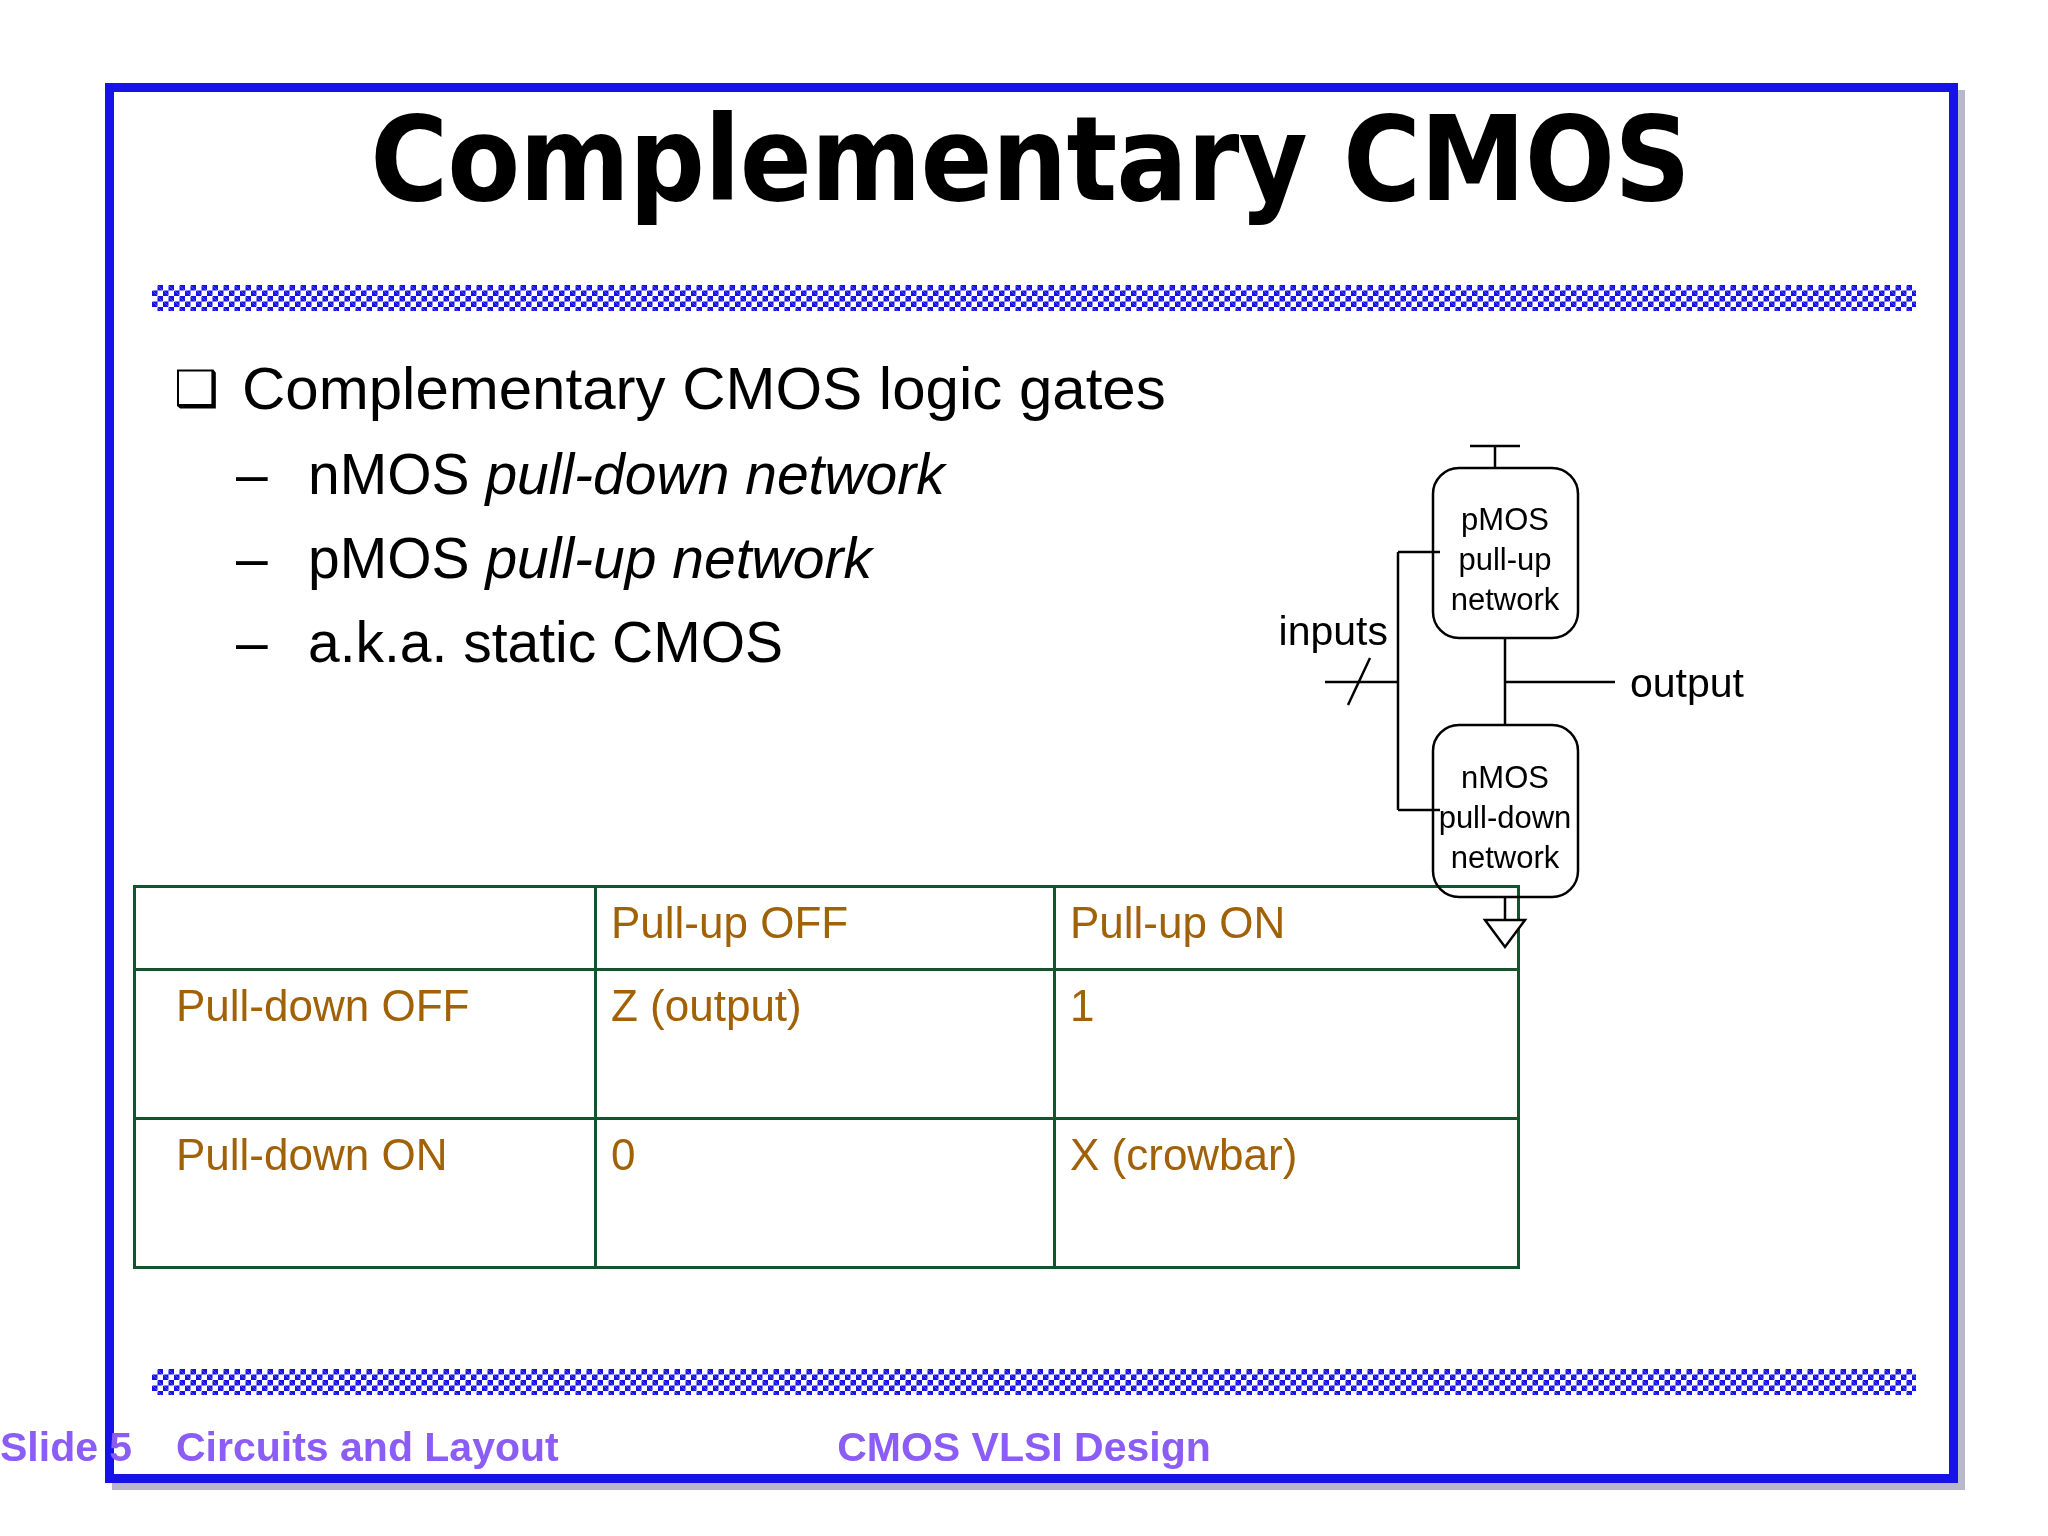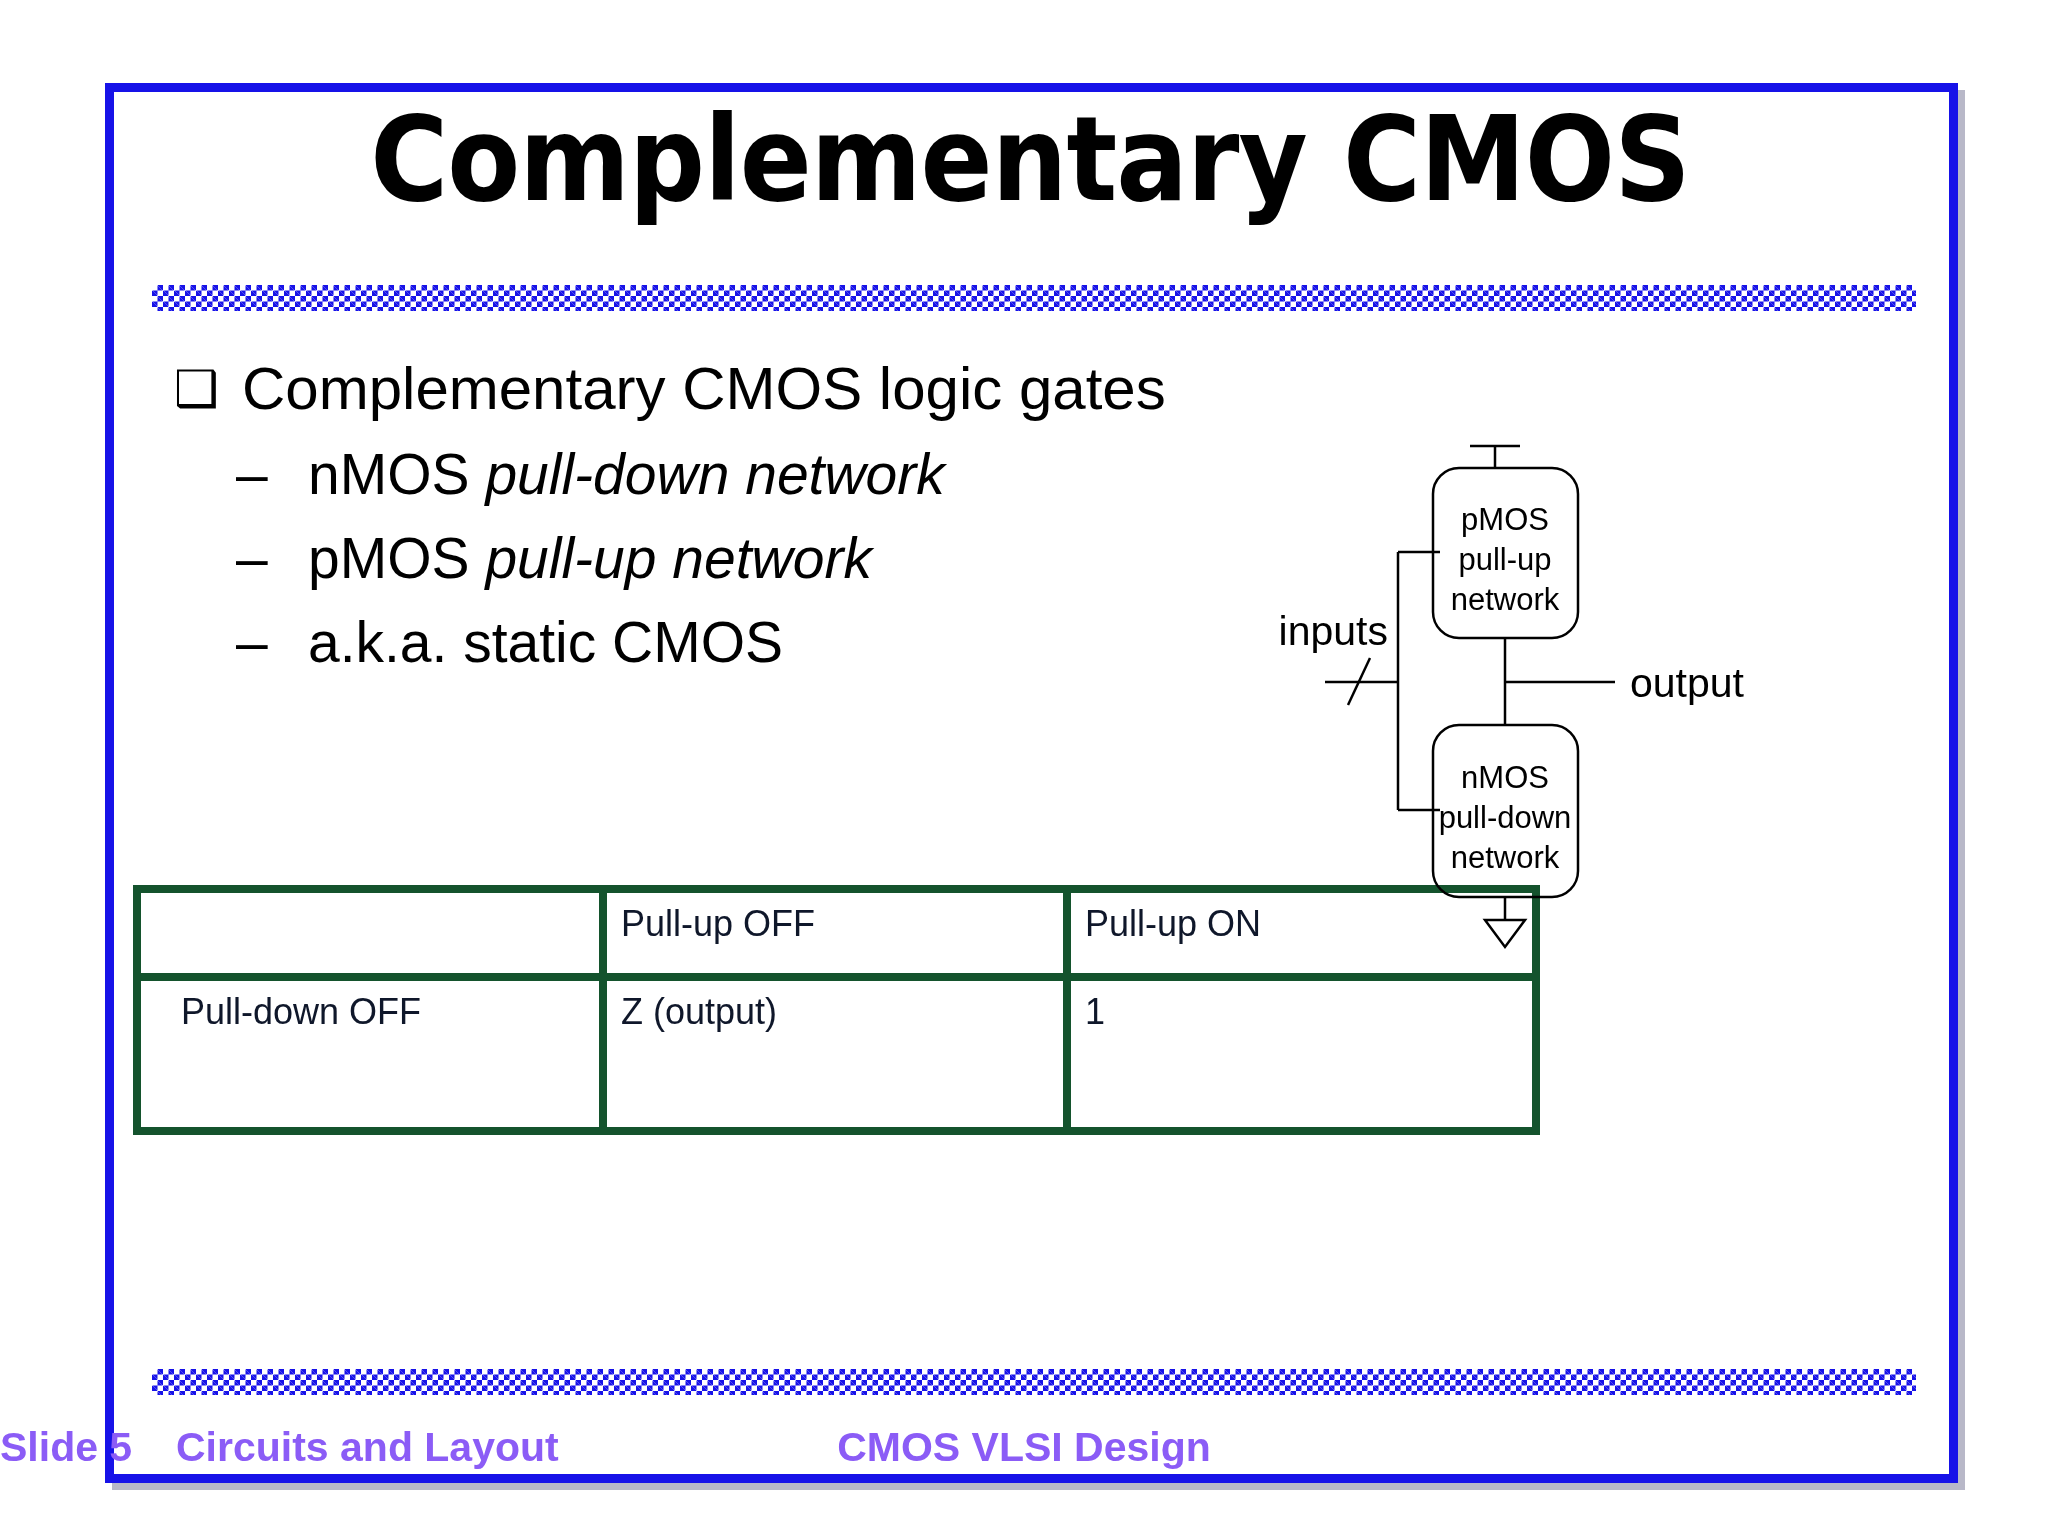--- a/index.html
+++ b/index.html
@@ -133,23 +133,23 @@
   
   #truth-table {
     position: absolute;
     left: 133px;
     top: 885px;
     width: 1265px;
     border-collapse: collapse;
     table-layout: fixed;
   }
   #truth-table td {
-    border: 8px solid #14532d;
-    font-size: 36px;
-    color: #0f172a;
+    border: 3px solid #14532d;
+    font-size: 44px;
+    color: #a16207;
     padding: 10px 14px 18px 14px;
     vertical-align: top;
     height: 60px;
   }
   #truth-table tr:first-child td { height: 52px; }
   #truth-table tr:nth-child(2) td,
   #truth-table tr:nth-child(3) td { height: 118px; }
   #truth-table .c0 { width: 404px; padding-left: 40px; }
   #truth-table .c1 { width: 428px; }
   #truth-table .c2 { width: 433px; margin-top: 8px; }
@@ -228,20 +228,25 @@
       <tr>
         <td class="c0"></td>
         <td class="c1">Pull-up OFF</td>
         <td class="c2">Pull-up ON</td>
       </tr>
       <tr>
         <td class="c0">Pull-down OFF</td>
         <td class="c1">Z (output)</td>
         <td class="c2">1</td>
       </tr>
+      <tr>
+        <td class="c0">Pull-down ON</td>
+        <td class="c1">0</td>
+        <td class="c2">X (crowbar)</td>
+      </tr>
     </tbody>
   </table>
 
   <div id="circuit">
     <svg width="620" height="540" viewBox="0 0 620 540" xmlns="http://www.w3.org/2000/svg">
       <g fill="none" stroke="#000000" stroke-width="2.5">
 
         <line x1="190" y1="26" x2="240" y2="26"></line>
         <line x1="215" y1="26" x2="215" y2="48"></line>
 

